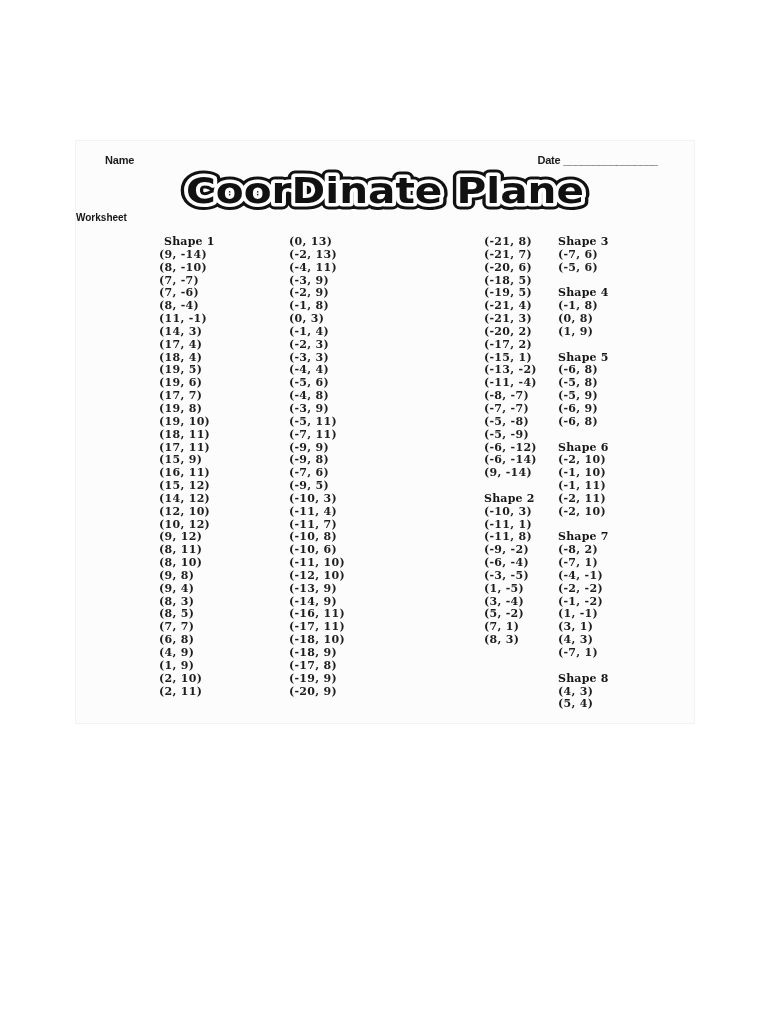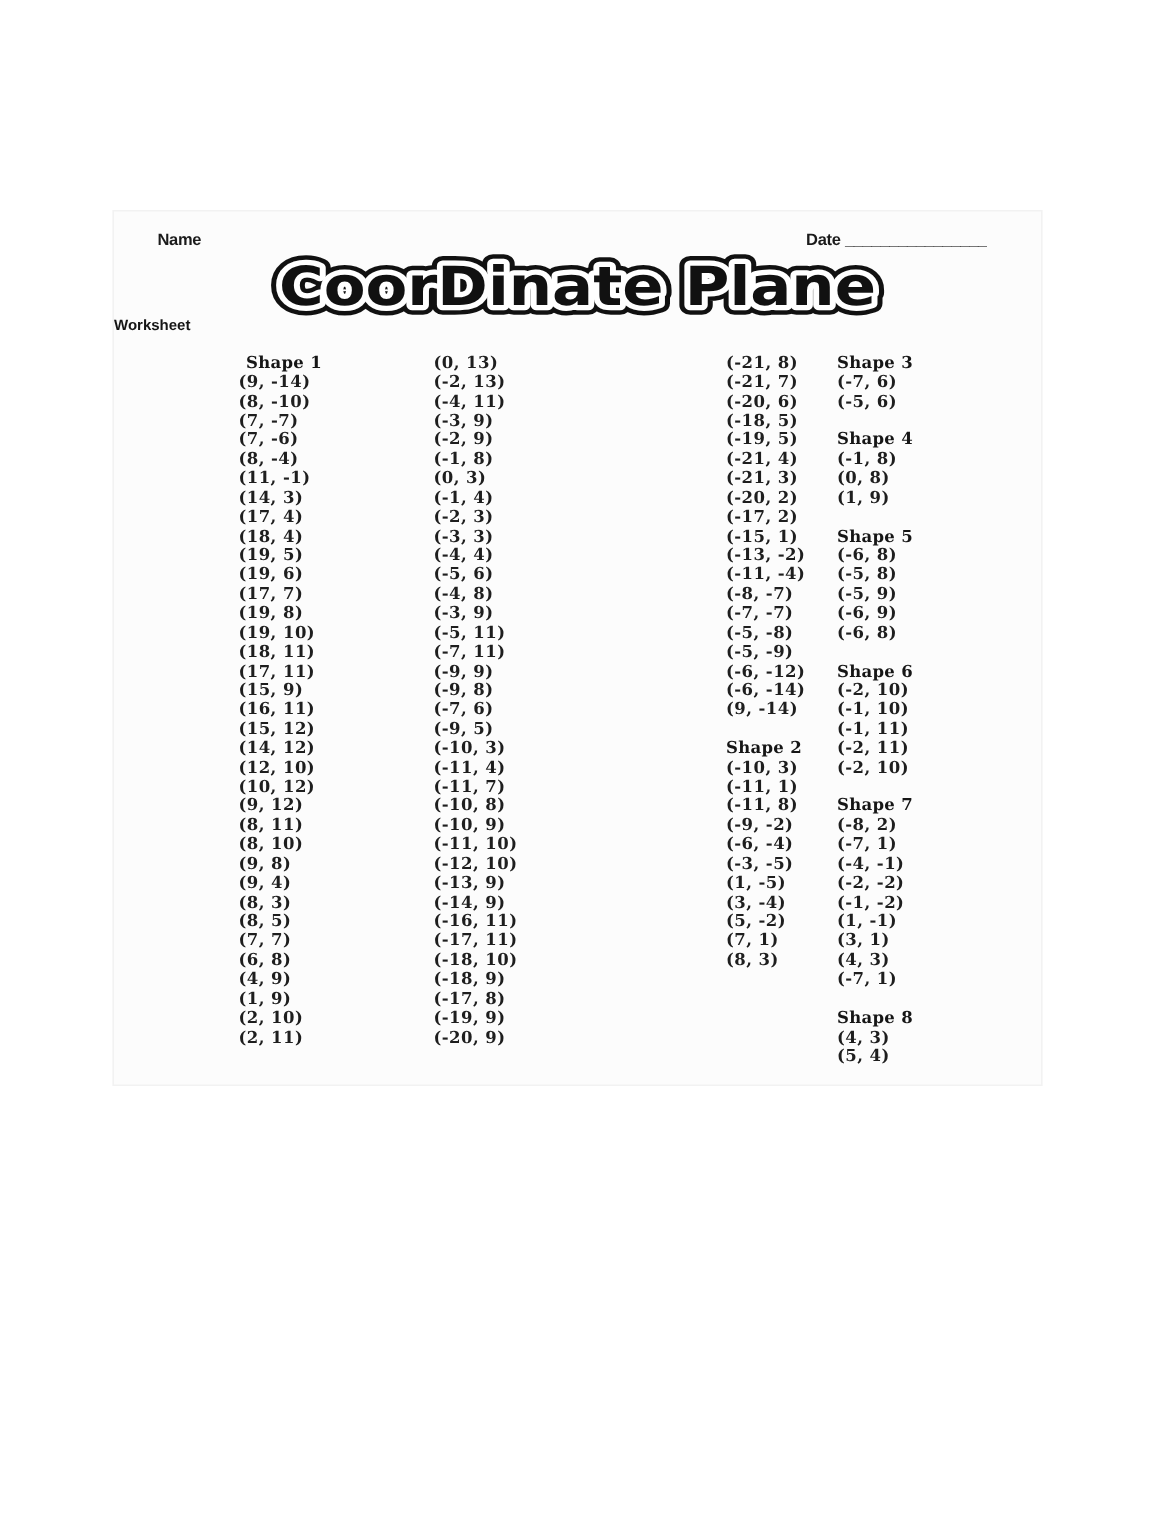--- a/index.html
+++ b/index.html
@@ -181,21 +181,21 @@
           <div class="row">(-5, 11)</div>
           <div class="row">(-7, 11)</div>
           <div class="row">(-9, 9)</div>
           <div class="row">(-9, 8)</div>
           <div class="row">(-7, 6)</div>
           <div class="row">(-9, 5)</div>
           <div class="row">(-10, 3)</div>
           <div class="row">(-11, 4)</div>
           <div class="row">(-11, 7)</div>
           <div class="row">(-10, 8)</div>
-          <div class="row">(-10, 9)</div>
+          <div class="row">(-10, 6)</div>
           <div class="row">(-11, 10)</div>
           <div class="row">(-12, 10)</div>
           <div class="row">(-13, 9)</div>
           <div class="row">(-14, 9)</div>
           <div class="row">(-16, 11)</div>
           <div class="row">(-17, 11)</div>
           <div class="row">(-18, 10)</div>
           <div class="row">(-18, 9)</div>
           <div class="row">(-17, 8)</div>
           <div class="row">(-19, 9)</div>

